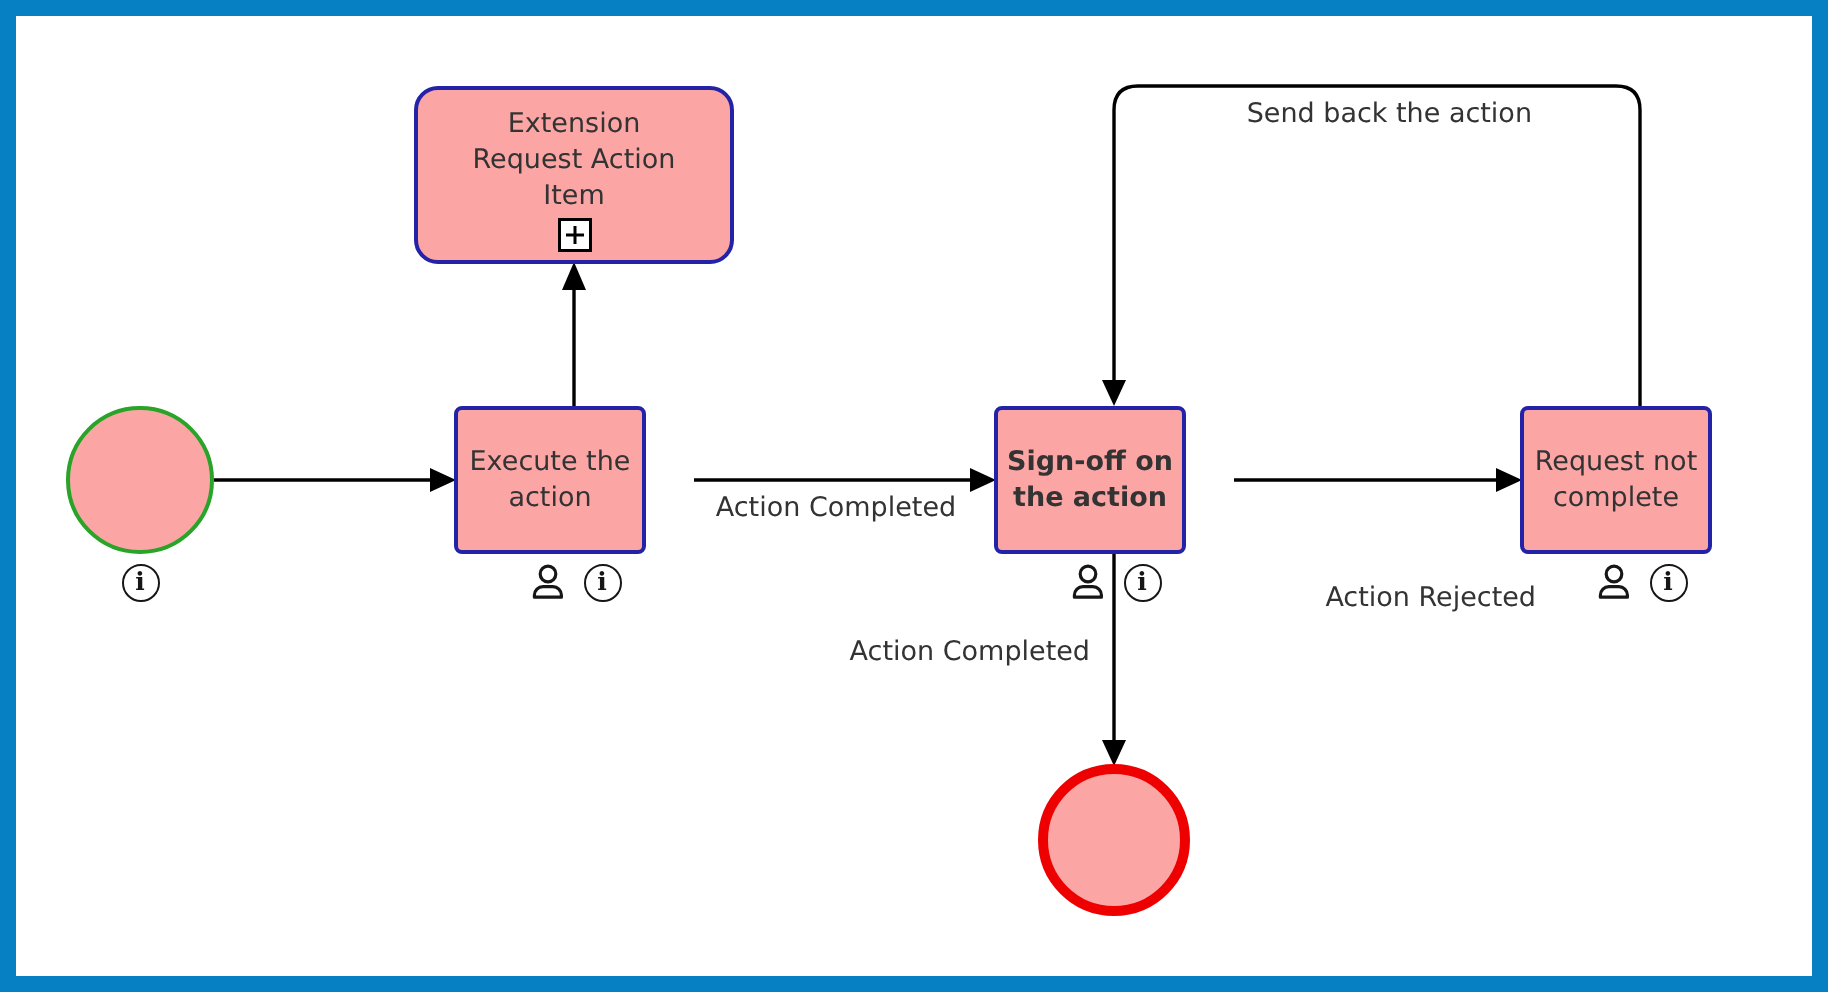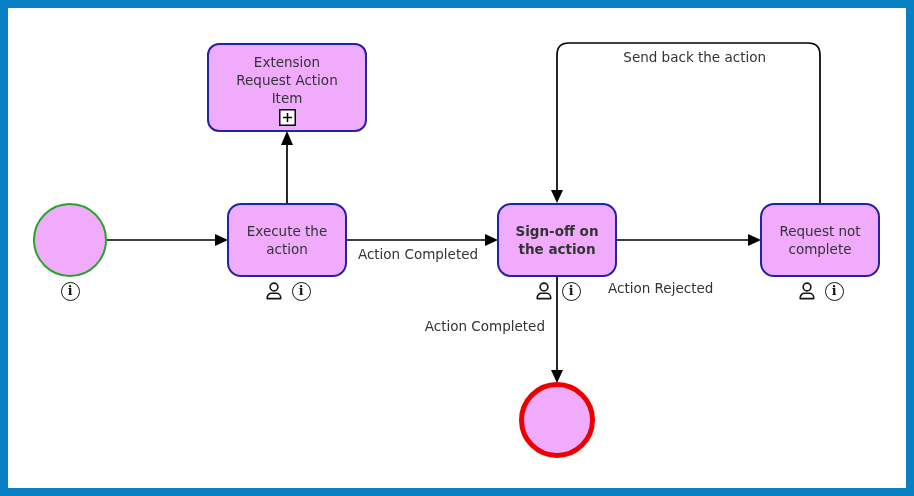--- a/index.html
+++ b/index.html
@@ -13,23 +13,23 @@
   html,body{margin:0;padding:0;background:#fff;}
   .stage{
     position:relative;width:914px;height:496px;background:#fff;overflow:hidden;
     font-family:"DejaVu Sans","Liberation Sans",sans-serif;color:var(--c-text);
   }
   .frame{position:absolute;inset:0;border:8px solid var(--c-frame);z-index:50;pointer-events:none;}
   .edges{position:absolute;left:0;top:0;width:914px;height:496px;z-index:5;}
   .edge{stroke:var(--c-line);stroke-width:1.7;fill:none;}
   .head{fill:var(--c-line);stroke:none;}
 
-  .node{position:absolute;box-sizing:border-box;background:#f0abfc;z-index:10;}
+  .node{position:absolute;box-sizing:border-box;background:#fca5a5;z-index:10;}
   .task{
-    width:120px;height:74px;border:2px solid var(--c-task_border);border-radius:14px;
+    width:96px;height:74px;border:2px solid var(--c-task_border);border-radius:4px;
     display:flex;flex-direction:column;align-items:center;justify-content:center;
     font-size:13.5px;line-height:18px;text-align:center;
   }
   .subprocess{
     width:160px;height:89px;border:2px solid var(--c-task_border);border-radius:12px;
     display:flex;flex-direction:column;align-items:center;justify-content:flex-start;
     padding-top:8px;font-size:13.5px;line-height:18px;text-align:center;
   }
   .event{border-radius:50%;}
   .start-event{left:33px;top:203px;width:74px;height:74px;border:2px solid var(--c-start_event);}
@@ -70,21 +70,21 @@
     <polygon class="head" points="761,240 748,234 748,246"></polygon>
 
     <path class="edge" d="M557 277 V371"></path>
     <polygon class="head" points="557,383 551,370 563,370"></polygon>
 
     <path class="edge" d="M820 203 V55 Q820 43 808 43 H569 Q557 43 557 55 V191"></path>
     <polygon class="head" points="557,203 551,190 563,190"></polygon>
   </svg>
 
   <div class="edge-label" style="left:337px;top:246px;width:162px;text-align:center;">Action Completed</div>
-  <div class="edge-label" style="left:608px;top:240px;width:160px;text-align:left;margin-top:40px;">Action Rejected</div>
+  <div class="edge-label" style="left:608px;top:251px;width:160px;text-align:right;margin-top:40px;">Action Rejected</div>
   <div class="edge-label" style="left:398px;top:318px;width:147px;text-align:right;">Action Completed</div>
   <div class="edge-label" style="left:606px;top:49px;width:160px;text-align:right;">Send back the action</div>
 
   <div class="node event start-event"></div>
   <div class="icon-row" style="left:33px;width:74px;">
     <div class="info-icon">i</div>
   </div>
 
   <div class="node subprocess" style="left:207px;top:43px;">
     <div class="tl">Extension</div>

